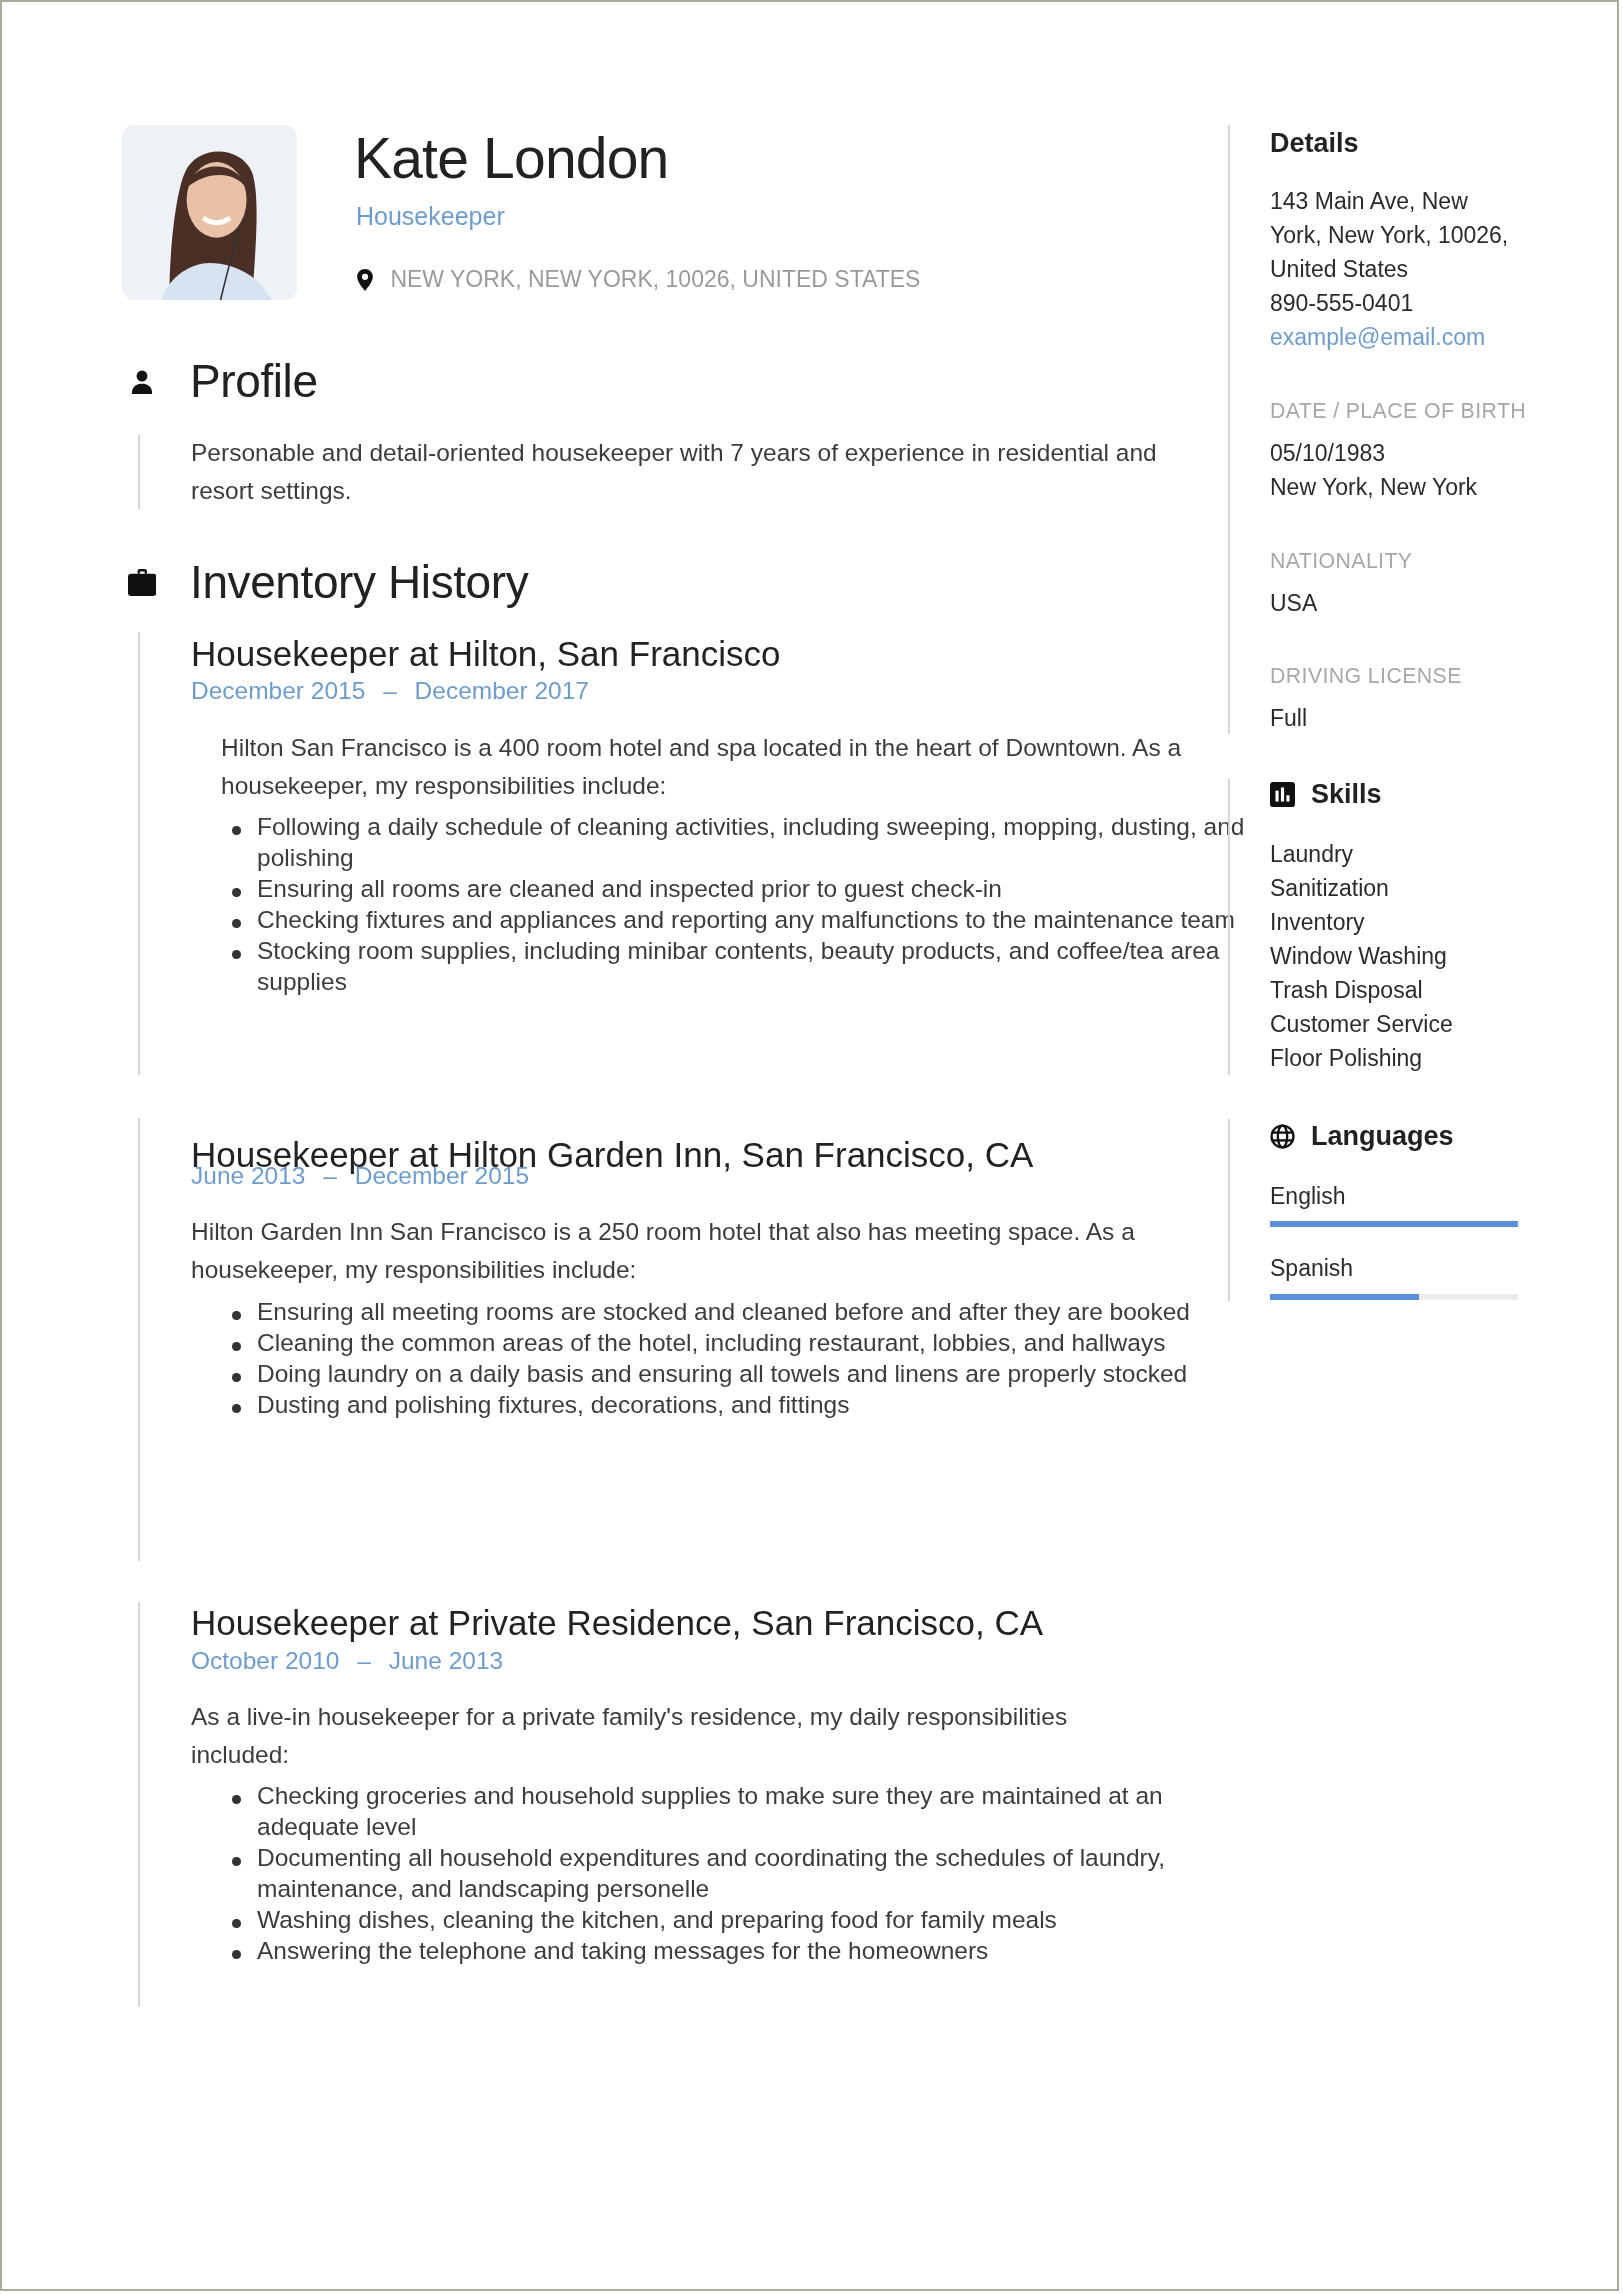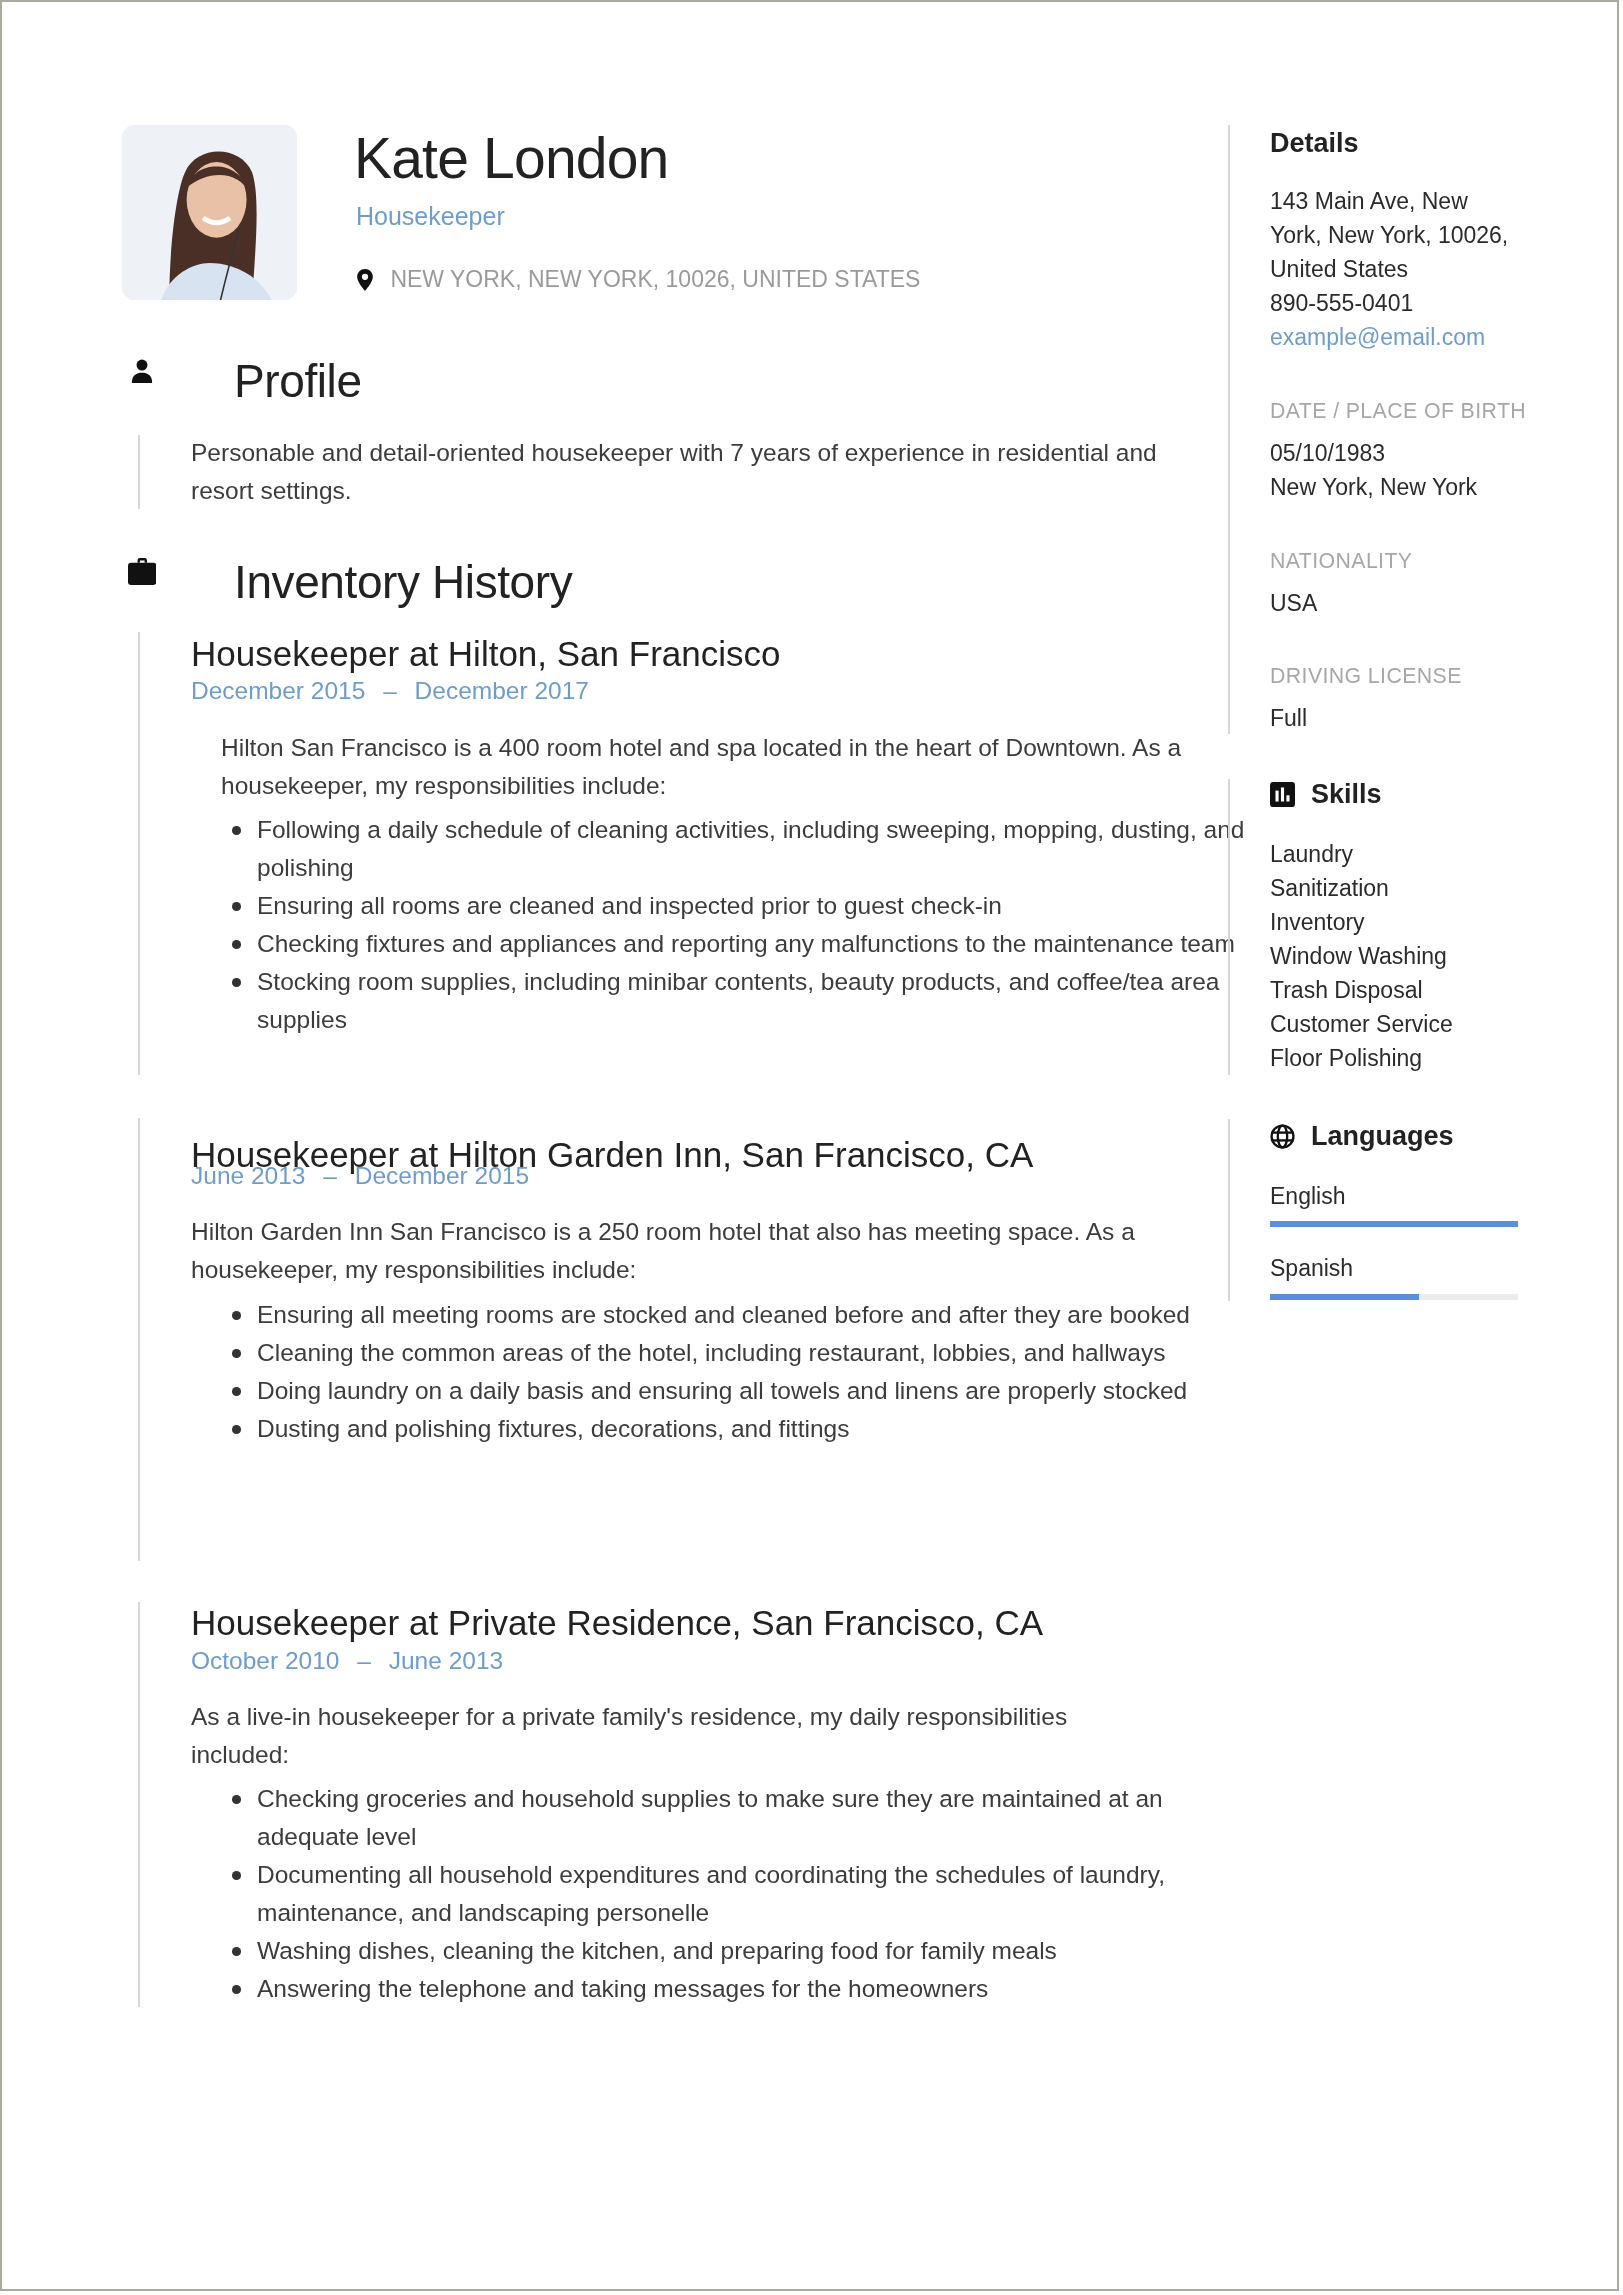--- a/index.html
+++ b/index.html
@@ -38,21 +38,21 @@
   }
   .location {
     position: absolute; left: 357px; top: 266px;
     font-size: 23px; color: #9a9a9a;
     display: flex; align-items: center;
   }
   .location .pin { width: 16px; height: 22px; margin-right: 17.4px; }
 
   .section-head {
     position: absolute; left: 126px;
-    display: flex; align-items: flex-start; gap: 44px;
+    display: flex; align-items: center;
   }
   .section-head .ico { width: 32px; height: 32px; display: flex; align-items: center; justify-content: center; }
   .section-head .label {
     margin-left: 32px;
     font-size: 46px; font-weight: 400; color: #222; letter-spacing: -0.4px;
   }
 
   .vbar {
     position: absolute; left: 138px; width: 2.4px; background: #d6d6d6;
   }
@@ -68,21 +68,21 @@
     position: absolute; left: 191px;
     font-size: 35px; color: #222;
   }
   .job-dates {
     position: absolute; left: 191px;
     font-size: 24.5px; color: #6e9ccb;
   }
   ul.bullets {
     position: absolute; left: 191px; width: 988px;
     margin: 0; padding: 0 0 0 66px;
-    font-size: 24.5px; line-height: 38px; color: #3c3c3c;
+    font-size: 24.5px; line-height: 31px; color: #3c3c3c;
     list-style: none;
   }
   ul.bullets li { position: relative; }
   ul.bullets li::before {
     content: ""; position: absolute; left: -25px; top: 15px;
     width: 8.7px; height: 8.7px; border-radius: 50%; background: #333;
   }
 
   
   .side-head {

